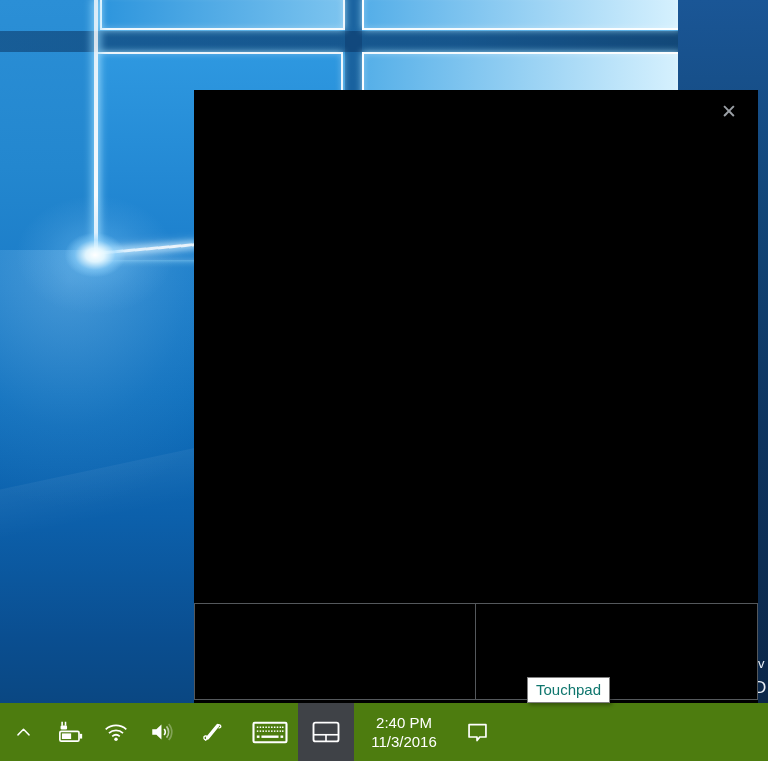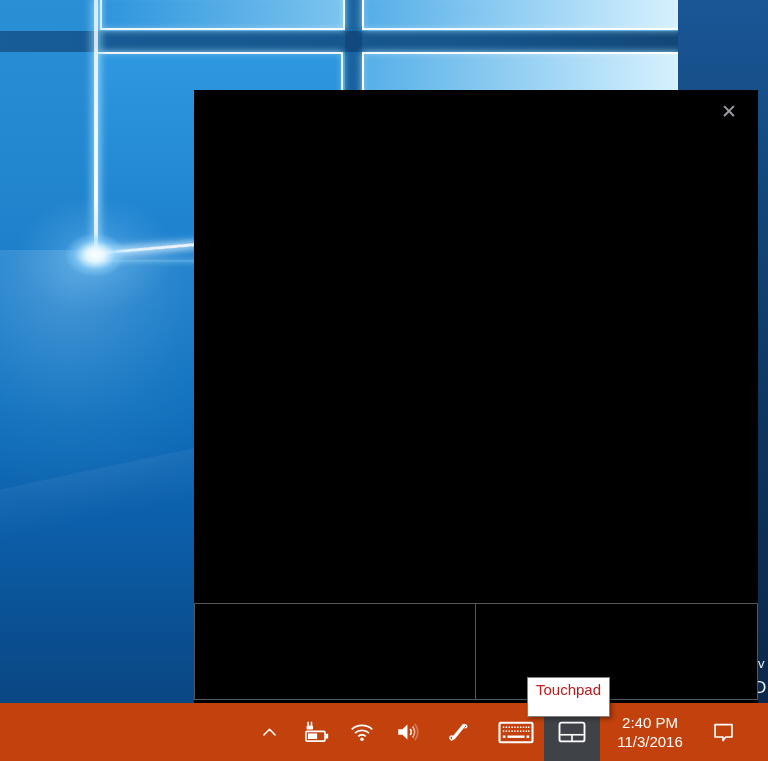--- a/index.html
+++ b/index.html
@@ -54,25 +54,25 @@
     color:#9ba0a6;font-size:19px;line-height:24px;text-align:center;cursor:default;
     font-family:"DejaVu Sans",sans-serif;}
   .touch-surface{position:absolute;left:0;top:0;width:564px;height:513px;}
   .buttons-row{position:absolute;left:0;top:513px;width:562px;height:95px;border:1px solid #54585c;}
   .btn-divider{position:absolute;left:280px;top:0;width:1px;height:95px;background:#54585c;}
   .btn-cell{position:absolute;top:0;height:95px;}
   .btn-left{left:0;width:280px;}
   .btn-right{left:281px;width:281px;}
   
   .tooltip{position:absolute;left:527px;top:677px;z-index:30;background:#ffffff;
-    border:1px solid #808080;color:#b91c1c;font-size:15px;line-height:19px;
-    padding:2px 8px 17px 8px;white-space:nowrap;box-shadow:2px 2px 4px rgba(0,0,0,.35);}
-  
-  .taskbar{position:absolute;left:0;top:703px;width:768px;height:58px;background:#c2410c;z-index:20;
-    display:flex;justify-content:flex-end;align-items:stretch;padding-right:22px;box-sizing:border-box;}
+    border:1px solid #808080;color:#0f766e;font-size:15px;line-height:19px;
+    padding:2px 8px 3px 8px;white-space:nowrap;box-shadow:2px 2px 4px rgba(0,0,0,.35);}
+  
+  .taskbar{position:absolute;left:0;top:703px;width:768px;height:58px;background:#4d7c0f;z-index:20;
+    display:flex;justify-content:flex-start;align-items:stretch;padding-right:22px;box-sizing:border-box;}
   .tray-btn{display:flex;align-items:center;justify-content:center;height:100%;}
   .cell-chevron{width:46px;}.cell-battery{width:47px;}.cell-wifi{width:45px;}
   .cell-volume{width:47px;}.cell-pen{width:56px;}.cell-keyboard{width:57px;}
   .cell-touchpad{width:56px;background:#3f4247;}
   .cell-action{width:46px;}
   .clock{width:100px;display:flex;flex-direction:column;align-items:center;justify-content:center;
     color:#ffffff;font-size:15px;line-height:19px;}
   .tray-btn svg{display:block;}
 </style>
 </head>

